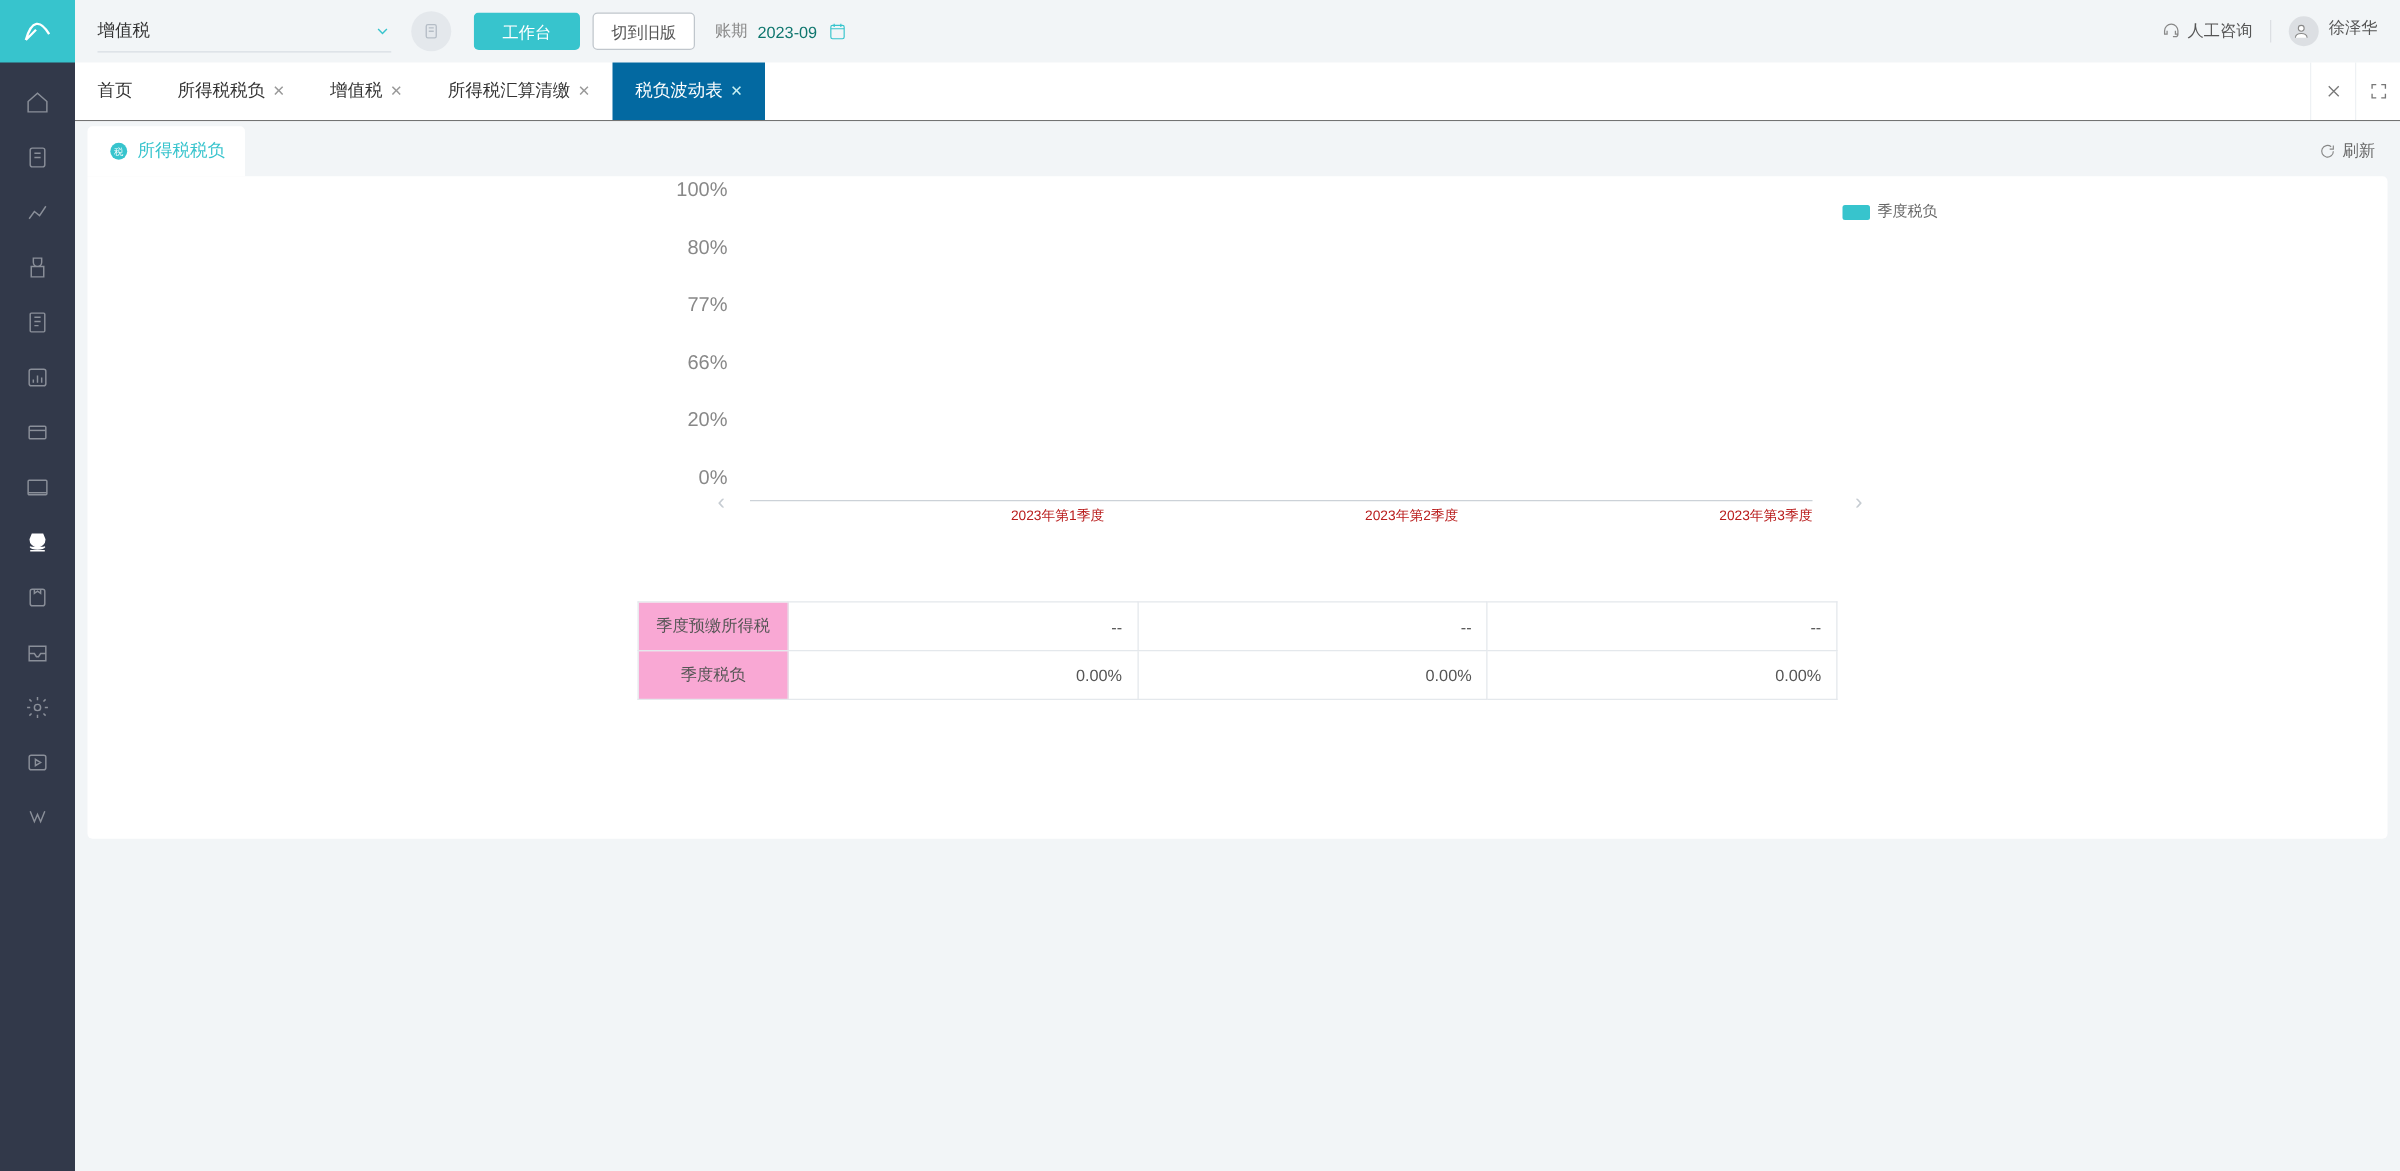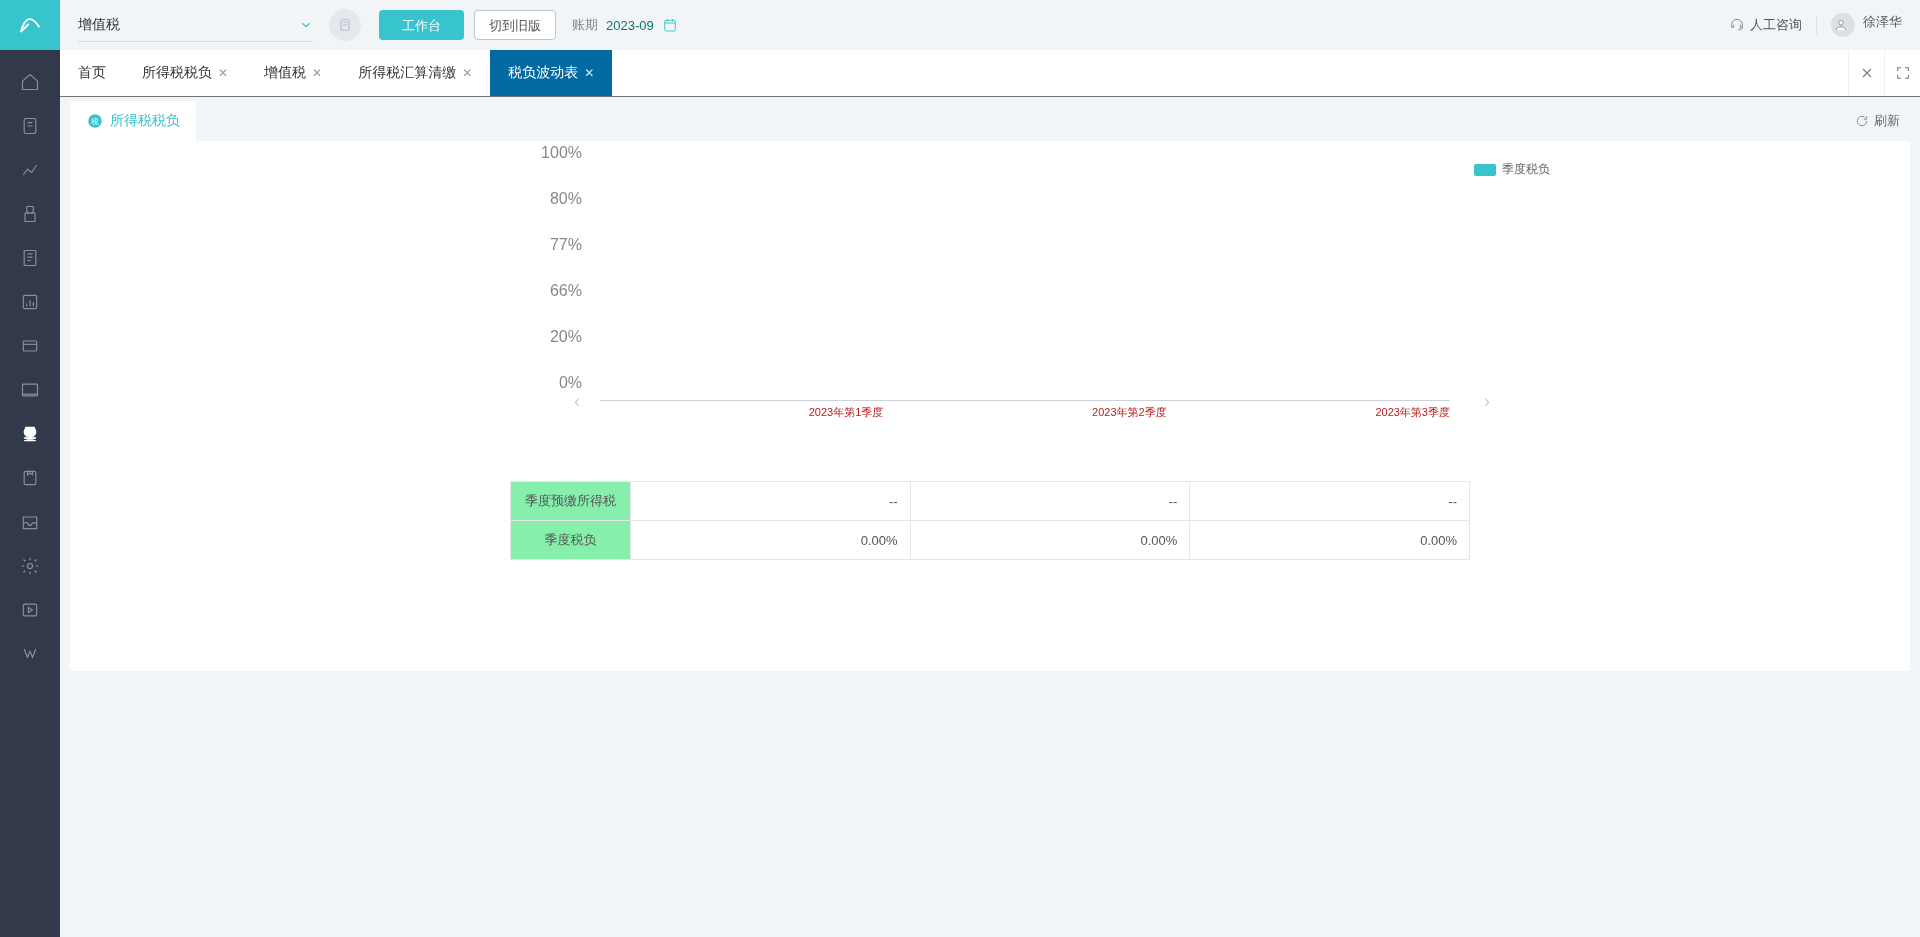--- a/index.html
+++ b/index.html
@@ -65,21 +65,21 @@
 .plot { position:absolute; left:70px; right:0; top:10px; bottom:40px; border-bottom:1px solid #ccd2d8; }
 .x-axis { position:absolute; left:70px; right:0; bottom:18px; height:18px; display:flex; }
 .x-tick { flex:1; text-align:right; font-size:11px; color:#b91c1c; }
 .nav-arrow { position:absolute; top:50%; font-size:18px; color:#c6ccd2; cursor:pointer; user-select:none; }
 .nav-arrow.left { left:44px; top:230px; }
 .nav-arrow.right { right:-40px; top:230px; }
 
 
 .data-tbl { width:960px; margin:40px auto 0; border-collapse:collapse; font-size:13px; }
 .data-tbl td, .data-tbl th { border:1px solid #e4e8ec; padding:10px 12px; }
-.data-tbl th { width:120px; font-weight:normal; color:#555; text-align:center; background:#86efac; }
+.data-tbl th { width:120px; font-weight:normal; color:#555; text-align:center; background:#f9a8d4; }
 .data-tbl td { text-align:right; color:#555; }
 </style>
 </head>
 <body>
 
 <div class="sidebar">
   <div class="logo">
     <svg viewBox="0 0 24 24">
         <path d="M4 18 C 8 4, 14 4, 20 14 M4 18 L 11 11"></path>
       </svg>

